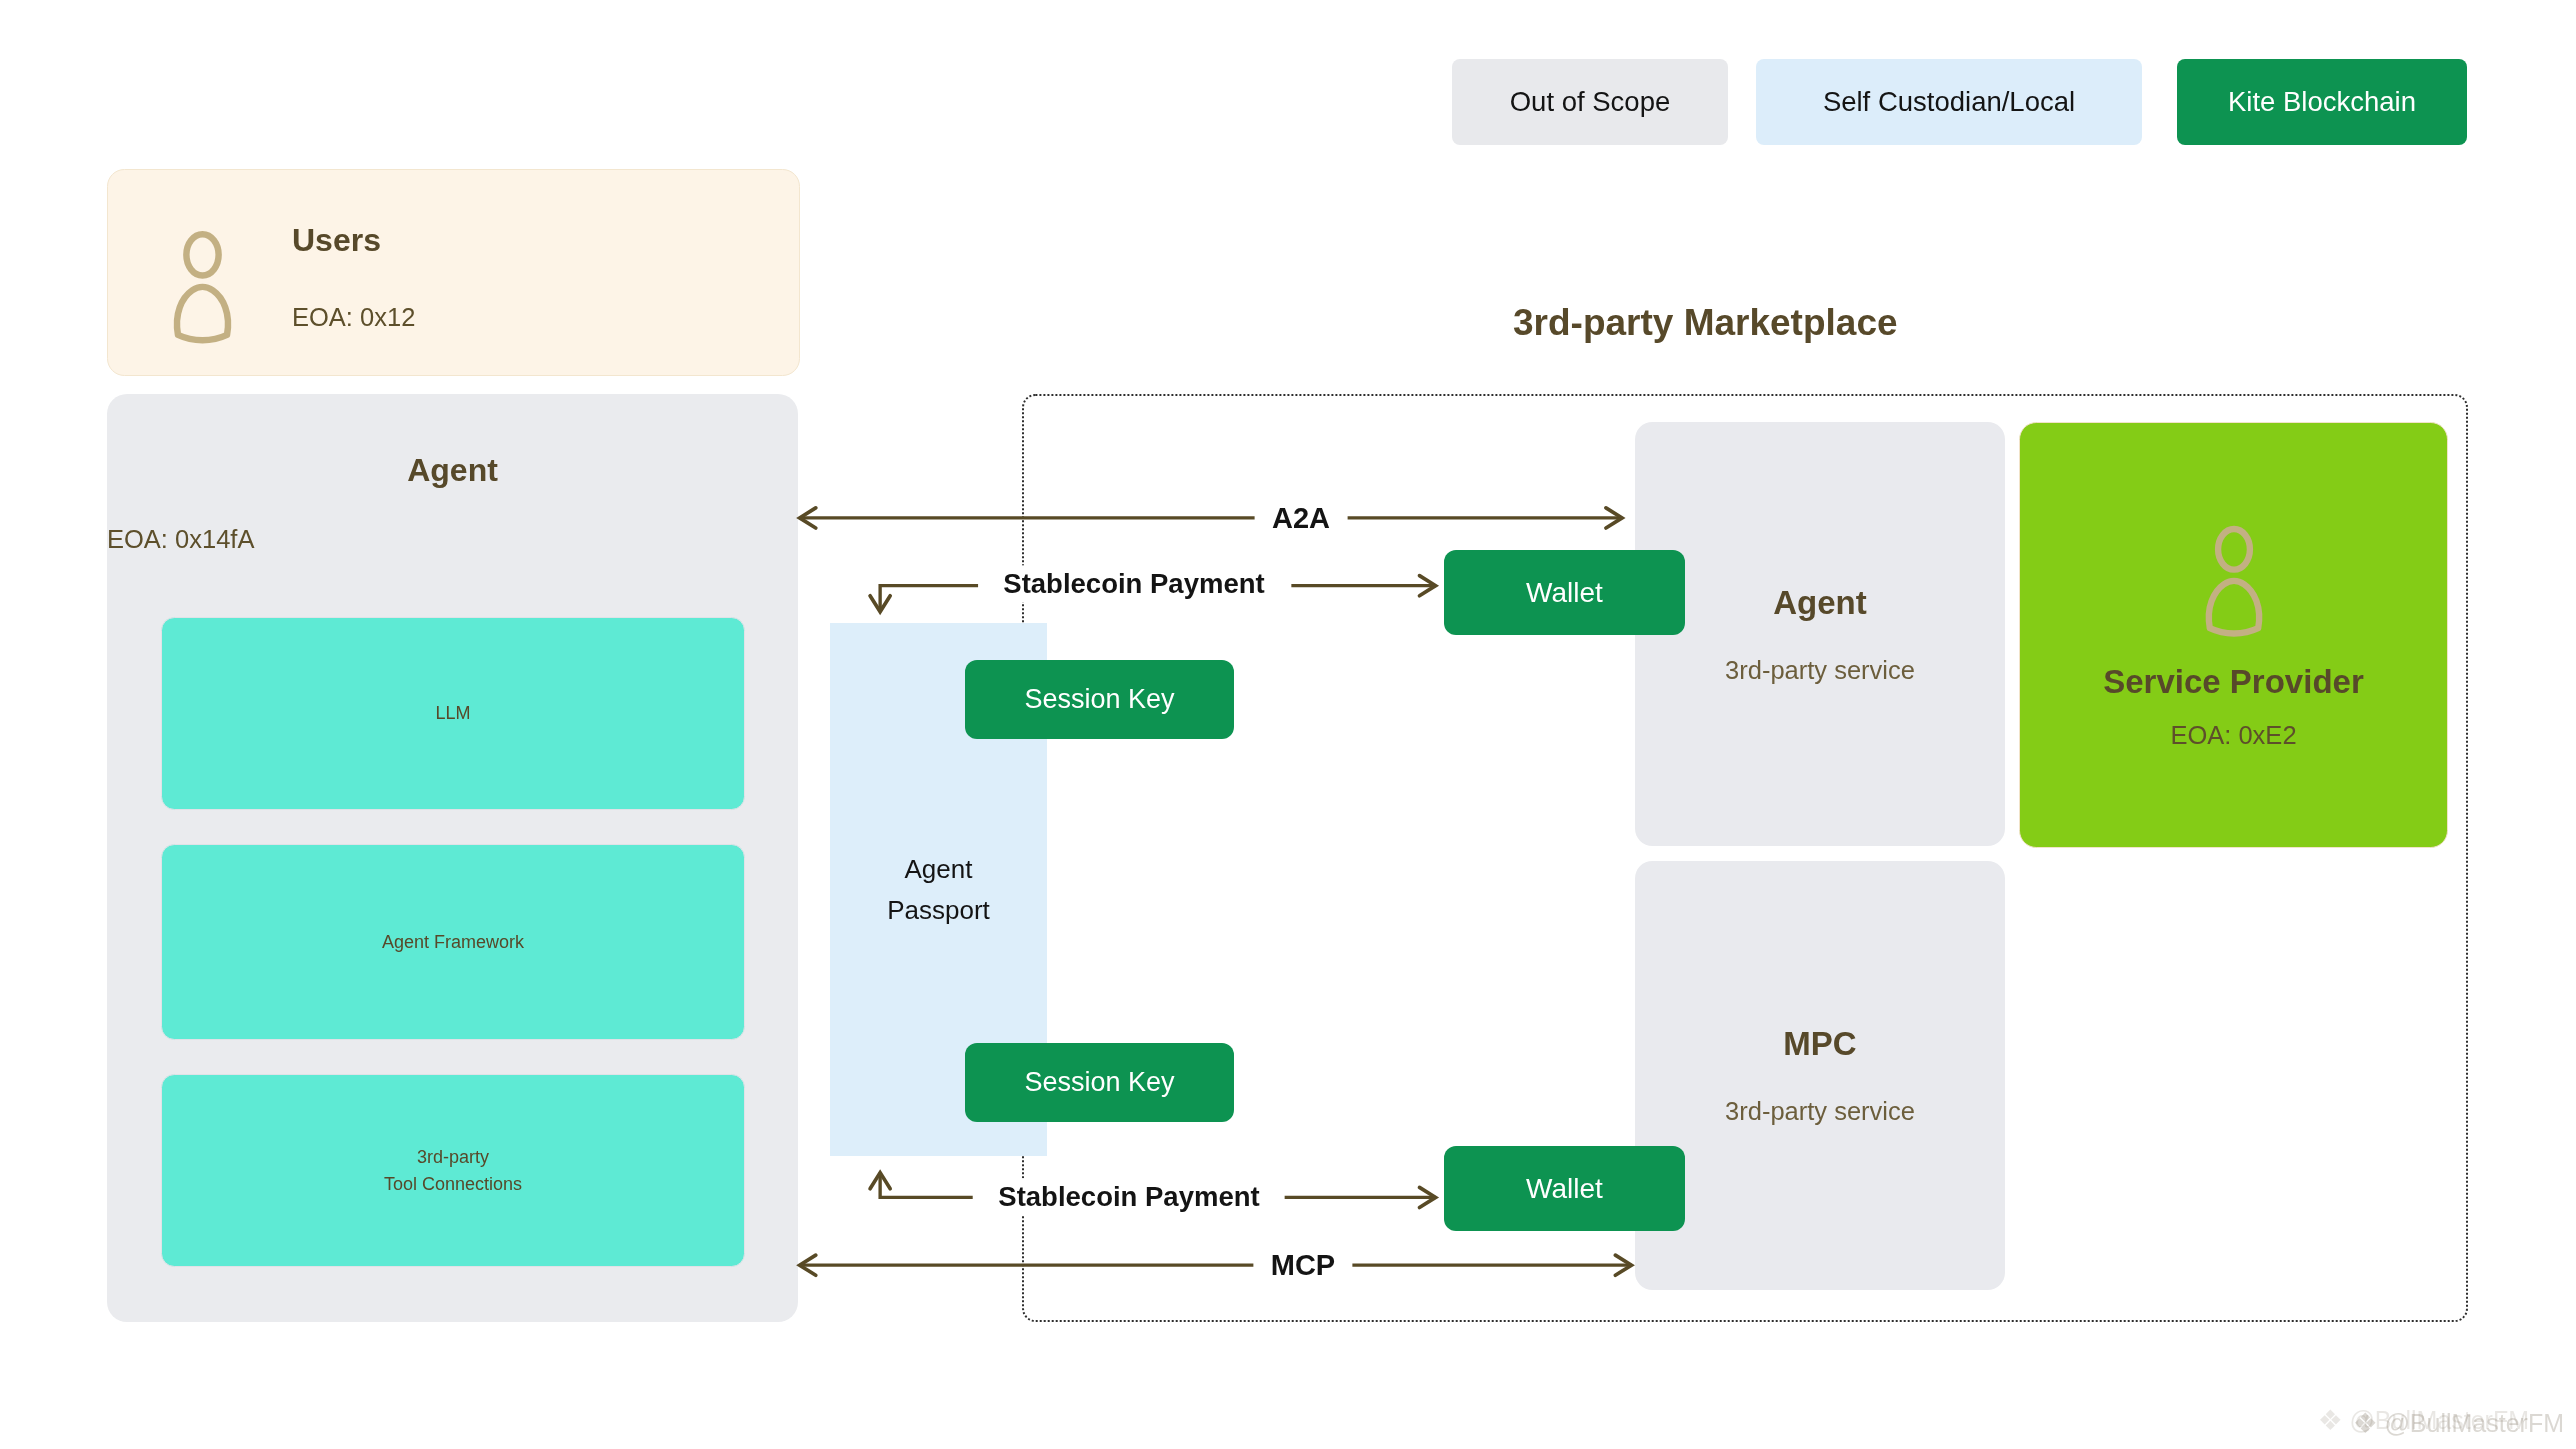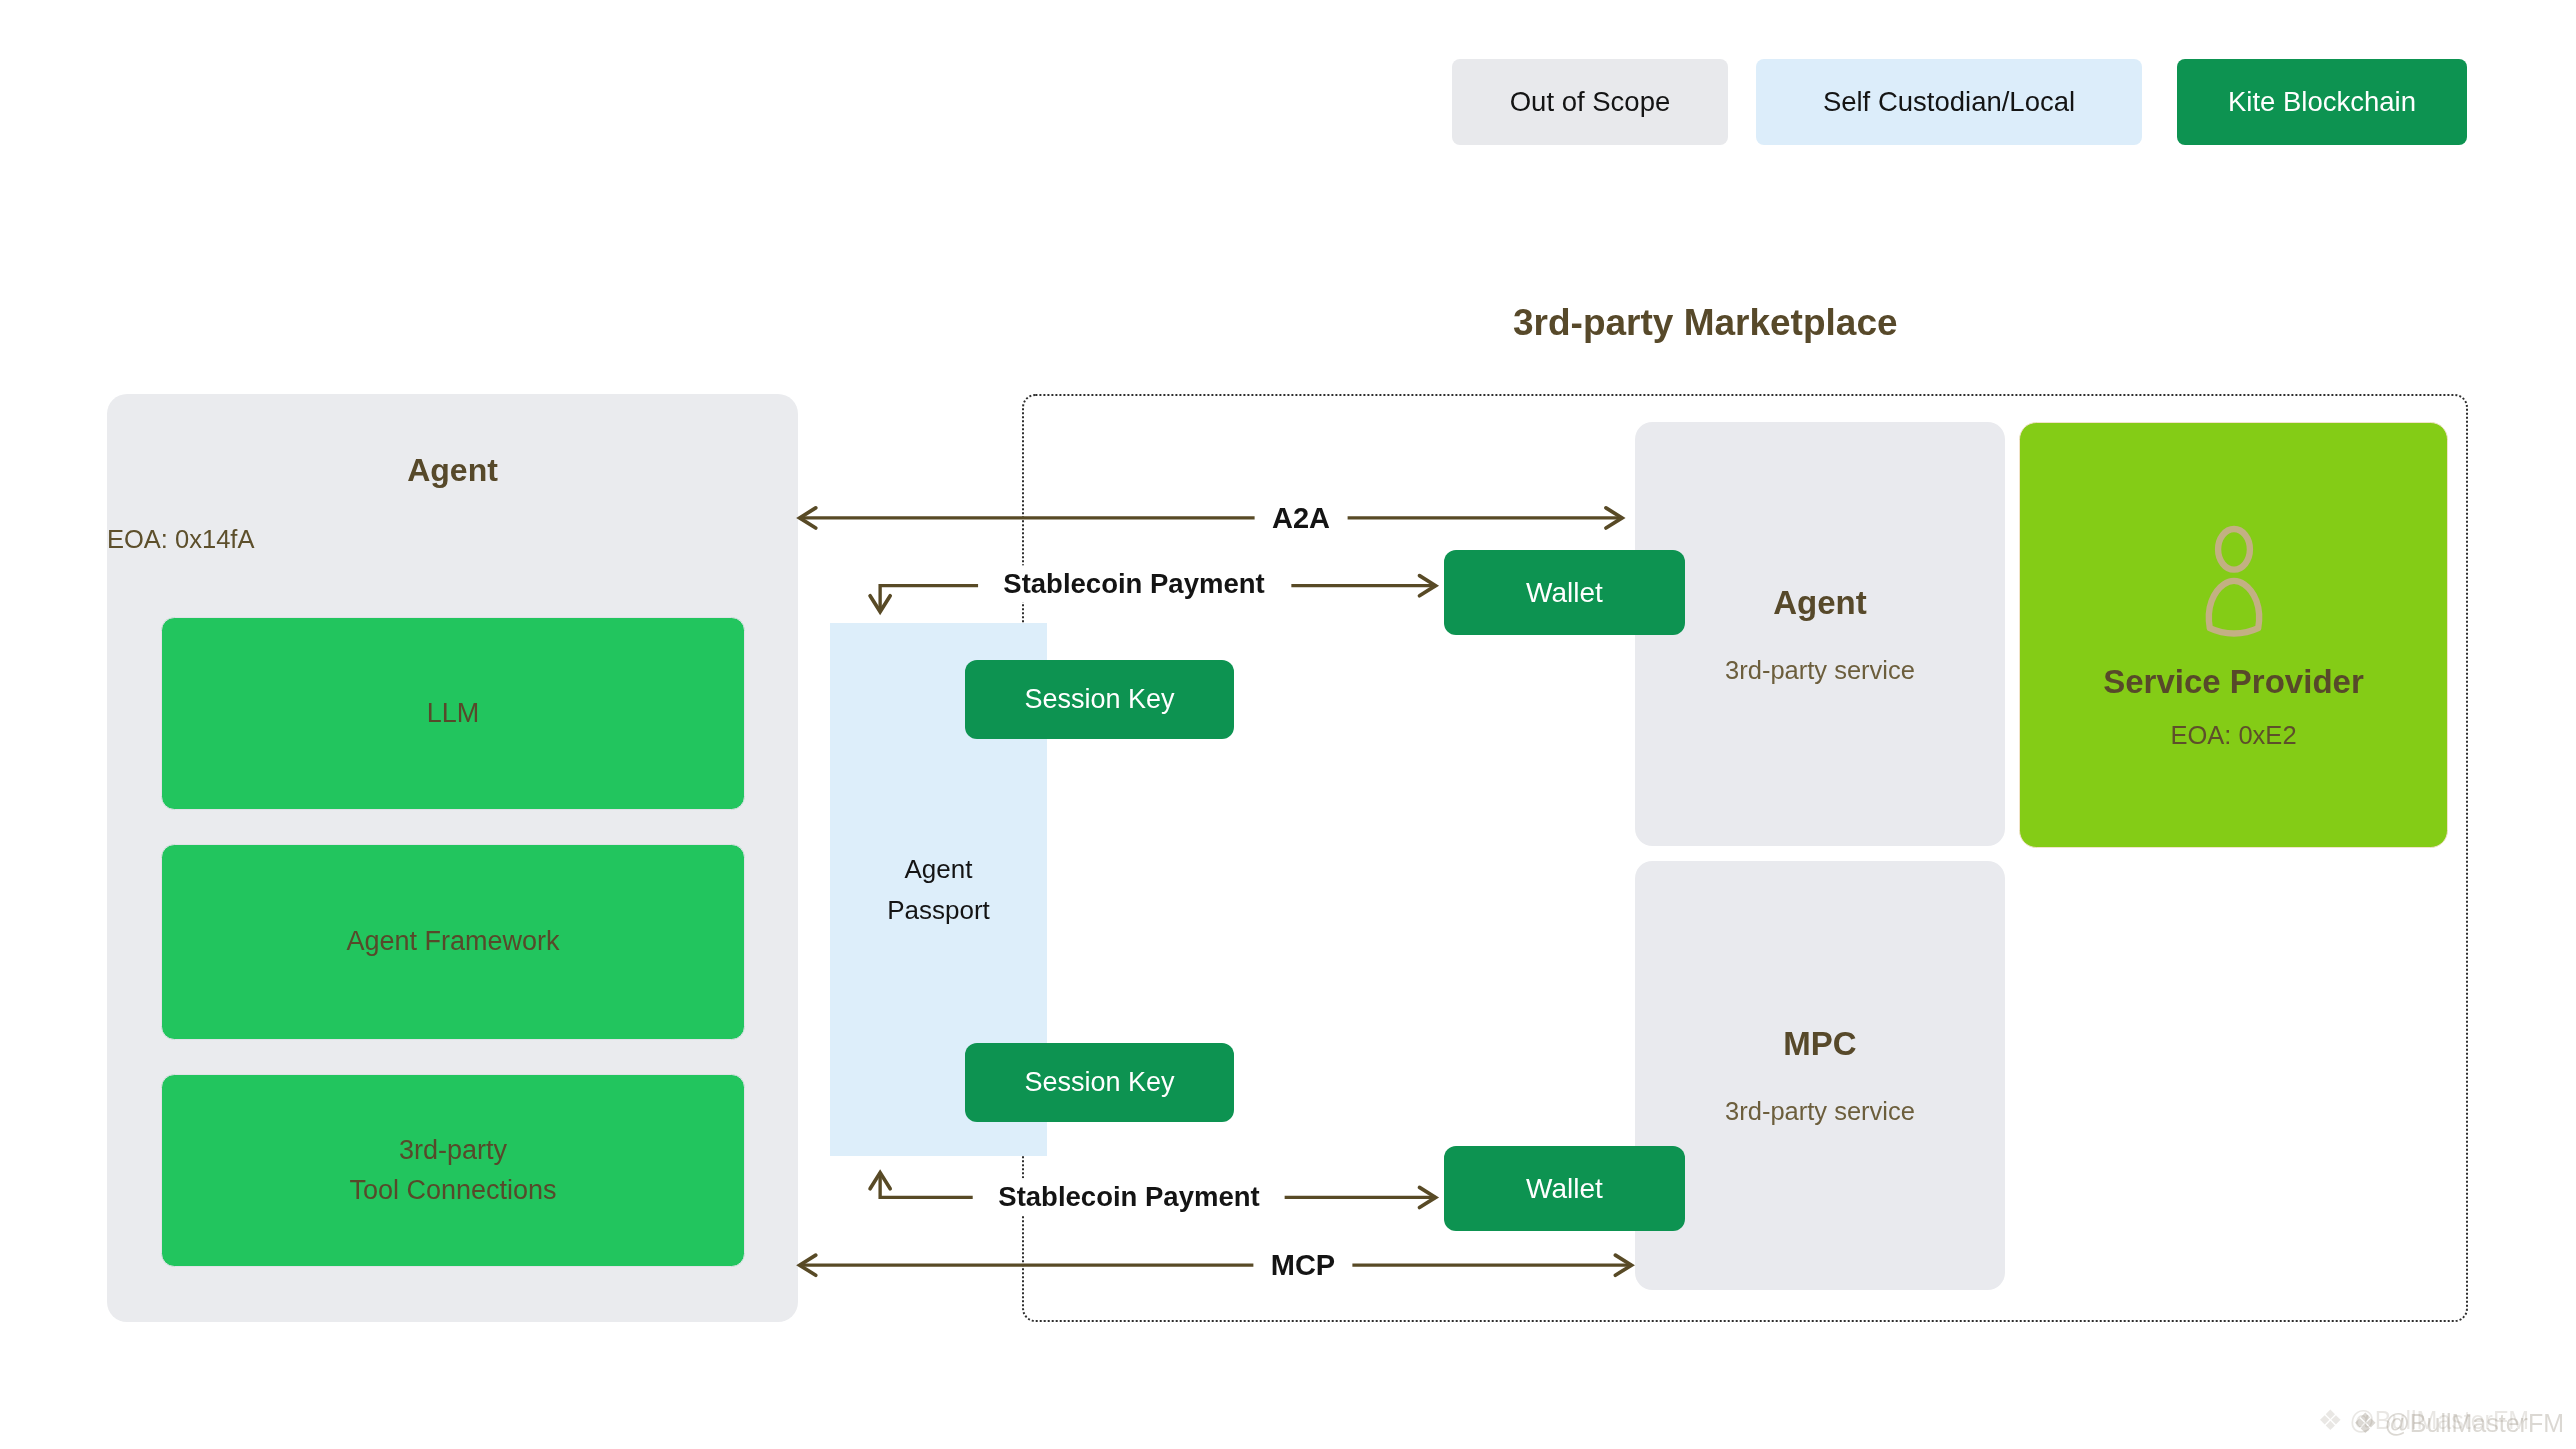--- a/index.html
+++ b/index.html
@@ -27,23 +27,23 @@
 
   .agent-card {
     position:absolute; left:107px; top:394px; width:691px; height:928px;
     background:#eaebee; border-radius:20px;
   }
   .agent-title { position:absolute; left:0; top:58px; width:100%; text-align:center;
                  font-size:32px; font-weight:700; color:#57492a; }
   .agent-eoa   { position:absolute; left:0; top:131px; width:100%; 
                  font-size:25.5px; color:#5d4f2b; }
   .module {
-    position:absolute; left:54px; width:582px; background:#22c55e; border:1.3px solid #e0e2e7;
+    position:absolute; left:54px; width:582px; background:#5eead4; border:1.3px solid #e0e2e7;
     border-radius:13.4px; display:flex; flex-direction:column; align-items:center; justify-content:center;
-    font-size:27px; color:#57492a; text-align:center; line-height:1.45;
+    font-size:18px; color:#57492a; text-align:center; line-height:1.45;
   }
   .module.m1 { top:223px;  height:191px; }
   .module.m2 { top:450px;  height:194px; }
   .module.m3 { top:680px; height:191px; }
 
   
   .passport {
     position:absolute; left:830px; top:623px; width:217px; height:533px;
     background:#ddeefa; z-index:3; display:flex; align-items:center; justify-content:center;
     text-align:center; font-size:26px; color:#141414; line-height:1.55;
@@ -100,20 +100,30 @@
 <body>
 
 <div class="canvas">
 
   <div>
     <div class="badge gray">Out of Scope</div>
     <div class="badge blue">Self Custodian/Local</div>
     <div class="badge green">Kite Blockchain</div>
   </div>
 
+  <div class="users-card">
+    <span class="icon">
+      <svg width="71" height="125" viewBox="0 0 110 190" fill="none">
+        <ellipse cx="55" cy="46" rx="25" ry="32" stroke="#c3b083" stroke-width="10"></ellipse>
+        <path d="M17 170 C 11 137 23 112 39 101 C 49 94 61 94 71 101 C 87 112 99 137 93 170 C 70 181 40 181 17 170 Z" stroke="#c3b083" stroke-width="10" stroke-linejoin="round"></path>
+      </svg>
+    </span>
+    <div class="users-title">Users</div>
+    <div class="users-eoa">EOA: 0x12</div>
+  </div>
 
   <div class="agent-card">
     <div class="agent-title">Agent</div>
     <div class="agent-eoa">EOA: 0x14fA</div>
     <div class="module m1">
       <span>LLM</span>
     </div>
     <div class="module m2">
       <span>Agent Framework</span>
     </div>

